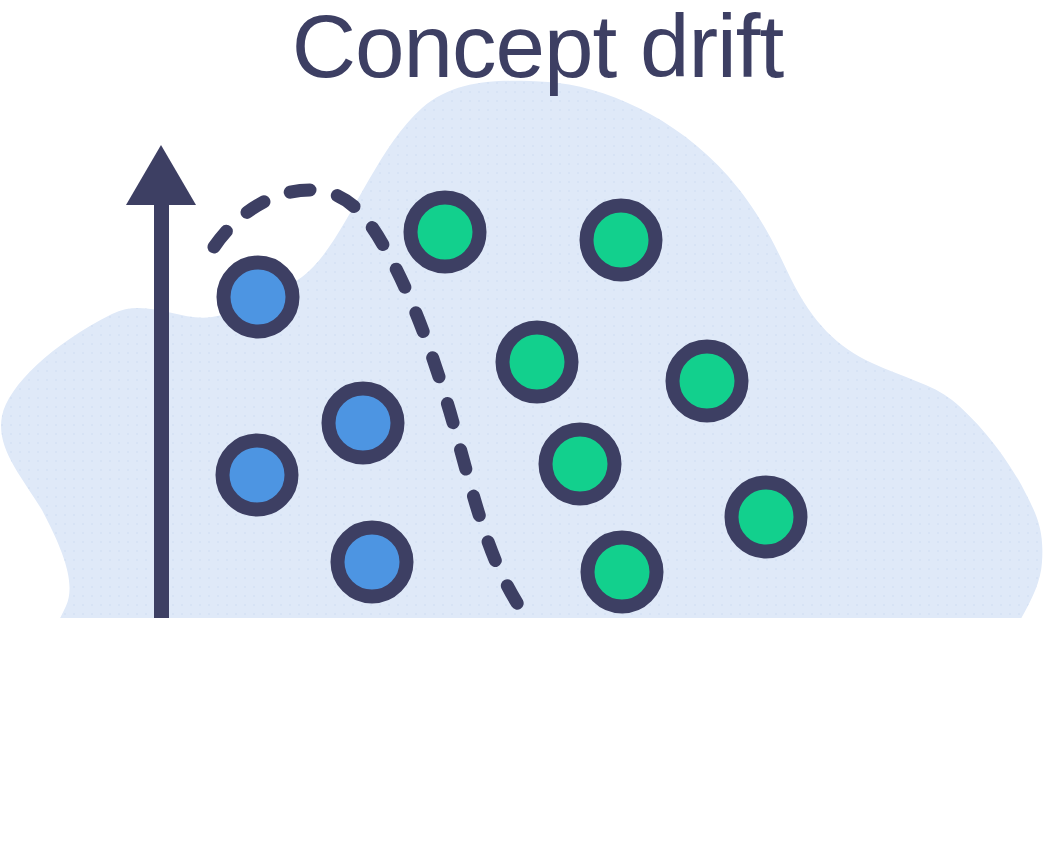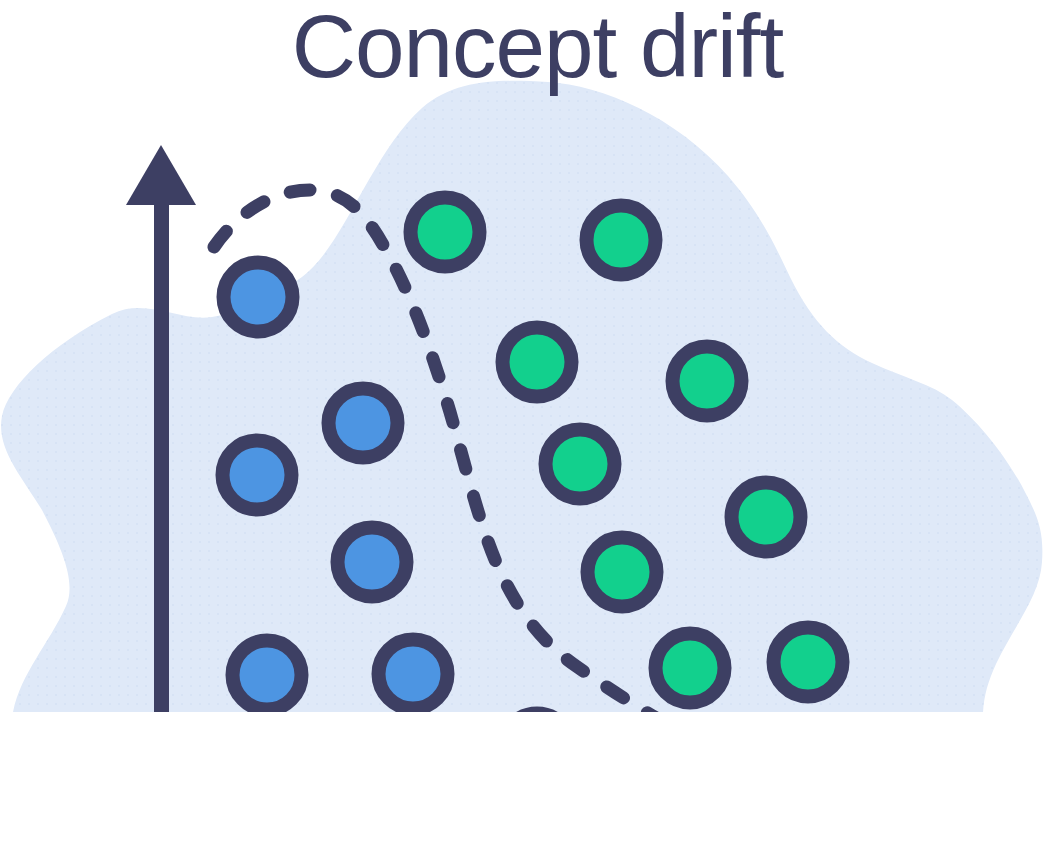--- a/index.html
+++ b/index.html
@@ -1,19 +1,19 @@
 <!DOCTYPE html>
 <html><head>
 <meta charset="utf-8">
 <style>
   html, body { margin: 0; padding: 0; background: #ffffff; }
   .stage {
     position: relative;
     width: 1043px;
-    height: 712px;
+    height: 618px;
     background: #ffffff;
     overflow: hidden;
     font-family: "Liberation Sans", sans-serif;
   }
   .scene-svg {
     position: absolute;
     left: 0; top: 0;
     width: 1043px; height: 852px;
     display: block;
   }

